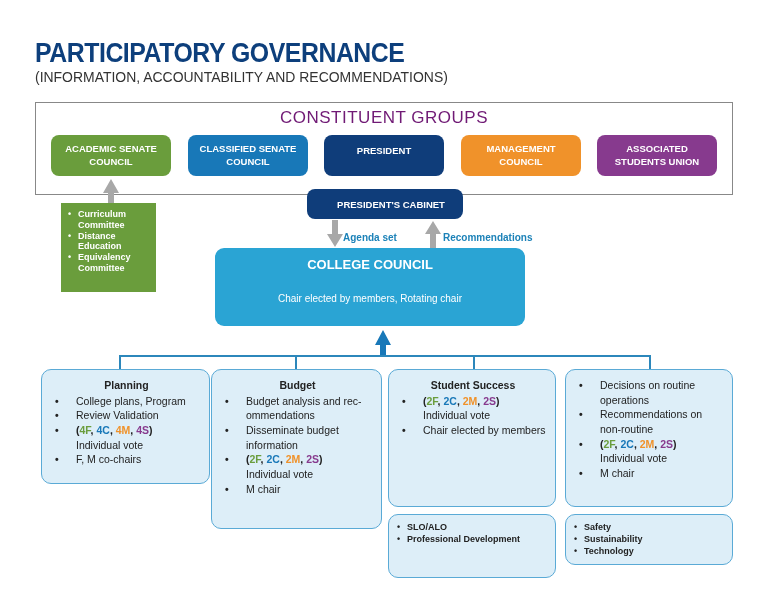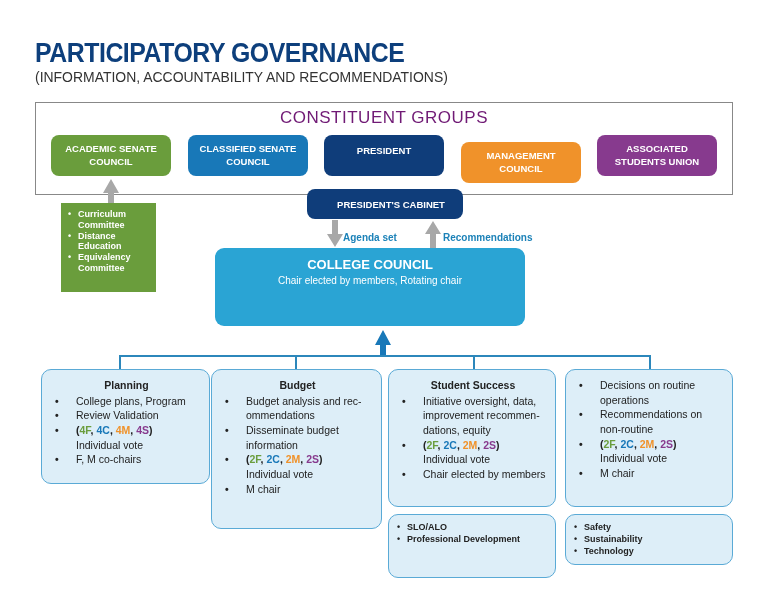--- a/index.html
+++ b/index.html
@@ -6,21 +6,21 @@
   body { width: 768px; height: 593px; background: #ffffff; position: relative; overflow: hidden; font-family: "Liberation Sans", "DejaVu Sans", sans-serif; }
   .abs { position: absolute; }
   .title { left: 35px; top: 38px; font-size: 27px; font-weight: bold; color: #0d3f7c; letter-spacing: -0.5px; transform: scaleX(0.92); transform-origin: left; white-space: nowrap; }
   .subtitle { left: 35px; top: 68px; font-size: 15.5px; color: #333; white-space: nowrap; transform: scaleX(0.9); transform-origin: left; }
   .cg-frame { left: 35px; top: 102px; width: 698px; height: 93px; border: 1.5px solid #888; background: #fff; }
   .cg-title { left: 35px; top: 108px; width: 698px; text-align: center; font-size: 17px; color: #701a75; letter-spacing: 0.5px; }
   .group { height: 41px; top: 135px; width: 120px; border-radius: 8px; color: #fff; font-weight: bold; font-size: 9.5px; display: flex; align-items: center; justify-content: center; text-align: center; line-height: 1.35; padding: 2px 4px; }
   .cabinet { left: 307px; top: 189px; width: 156px; height: 30px; background: #0f3d7a; color: #fff; border-radius: 8px; font-weight: bold; font-size: 9.5px; display: flex; align-items: center; justify-content: center; padding-left: 12px; }
   .arrow-label { font-size: 10px; font-weight: bold; color: #1c82b8; white-space: nowrap; }
   .council { left: 215px; top: 248px; width: 310px; height: 78px; background: #2aa4d4; border-radius: 9px; color: #fff; text-align: center; padding-top: 9px; }
-  .council .h { font-weight: bold; font-size: 13px; margin-bottom: 2px; }
+  .council .h { font-weight: bold; font-size: 13px; margin-bottom: 20px; }
   .council .l { font-size: 10px; line-height: 1.45; }
   .senate-box { left: 61px; top: 203px; width: 95px; height: 89px; background: #6a9d3c; color: #fff; font-weight: bold; font-size: 9px; padding: 6px 4px 4px 6px; line-height: 1.2; }
   .senate-box ul { list-style: none; }
   .senate-box li { position: relative; padding-left: 11px; }
   .senate-box li::before { content: "•"; position: absolute; left: 1px; top: 0; }
   .cbox { background: #ddeef8; border: 1.5px solid #5aaad6; border-radius: 10px; padding: 8px 6px 6px 8px; font-size: 10.5px; color: #222; line-height: 1.4; }
   .cbox .h { text-align: center; font-weight: bold; font-size: 10.5px; margin-bottom: 1px; }
   .cbox ul { list-style: none; }
   .cbox li { position: relative; padding-left: 26px; }
   .cbox li::before { content: "•"; position: absolute; left: 5px; top: 0; font-weight: bold; }
@@ -36,21 +36,21 @@
 
 <div class="abs title">PARTICIPATORY GOVERNANCE</div>
 <div class="abs subtitle">(INFORMATION, ACCOUNTABILITY AND RECOMMENDATIONS)</div>
 
 <div class="abs cg-frame"></div>
 <div class="abs cg-title">CONSTITUENT GROUPS</div>
 
 <div class="abs group" style="left:51px;background:#6a9d3c;">ACADEMIC  SENATE COUNCIL</div>
 <div class="abs group" style="left:188px;background:#1878b8;">CLASSIFIED SENATE COUNCIL</div>
 <div class="abs group" style="left:324px;background:#0f3d7a;align-items:flex-start;padding-top:10px;">PRESIDENT</div>
-<div class="abs group" style="left:461px;background:#f0922a;margin-top:7px;">MANAGEMENT COUNCIL</div>
+<div class="abs group" style="left:461px;background:#f0922a;">MANAGEMENT COUNCIL</div>
 <div class="abs group" style="left:597px;background:#873a8e;">ASSOCIATED STUDENTS UNION</div>
 
 <svg class="abs" style="left:101px;top:177px;" width="20" height="28">
   <polygon points="10,2 18,16 13,16 13,28 7,28 7,16 2,16" fill="#a8a8a8"></polygon>
 </svg>
 
 <div class="abs senate-box">
   <ul>
     <li>Curriculum Committee</li>
     <li>Distance Education</li>
@@ -100,21 +100,20 @@
     <li>Budget analysis and rec-ommendations</li>
     <li>Disseminate budget information</li>
     <li class="vote"><b>(</b><b style="color:#6a9d3c">2F</b><b>, </b><b style="color:#1878b8">2C</b><b>, </b><b style="color:#f0922a">2M</b><b>, </b><b style="color:#873a8e">2S</b><b>)</b><br><span>Individual vote</span></li>
     <li>M chair</li>
   </ul>
 </div>
 
 <div class="abs cbox" style="left:388px;top:369px;width:168px;height:138px;">
   <div class="h">Student Success</div>
   <ul>
-    <li>Initiative oversight, data, improvement recommen-dations, equity</li>
     <li class="vote"><b>(</b><b style="color:#6a9d3c">2F</b><b>, </b><b style="color:#1878b8">2C</b><b>, </b><b style="color:#f0922a">2M</b><b>, </b><b style="color:#873a8e">2S</b><b>)</b><br><span>Individual vote</span></li>
     <li>Chair elected by members</li>
   </ul>
 </div>
 
 <div class="abs cbox" style="left:565px;top:369px;width:168px;height:138px;">
   <ul>
     <li>Decisions on routine operations</li>
     <li>Recommendations on non-routine</li>
     <li class="vote"><b>(</b><b style="color:#6a9d3c">2F</b><b>, </b><b style="color:#1878b8">2C</b><b>, </b><b style="color:#f0922a">2M</b><b>, </b><b style="color:#873a8e">2S</b><b>)</b><br><span>Individual vote</span></li>

